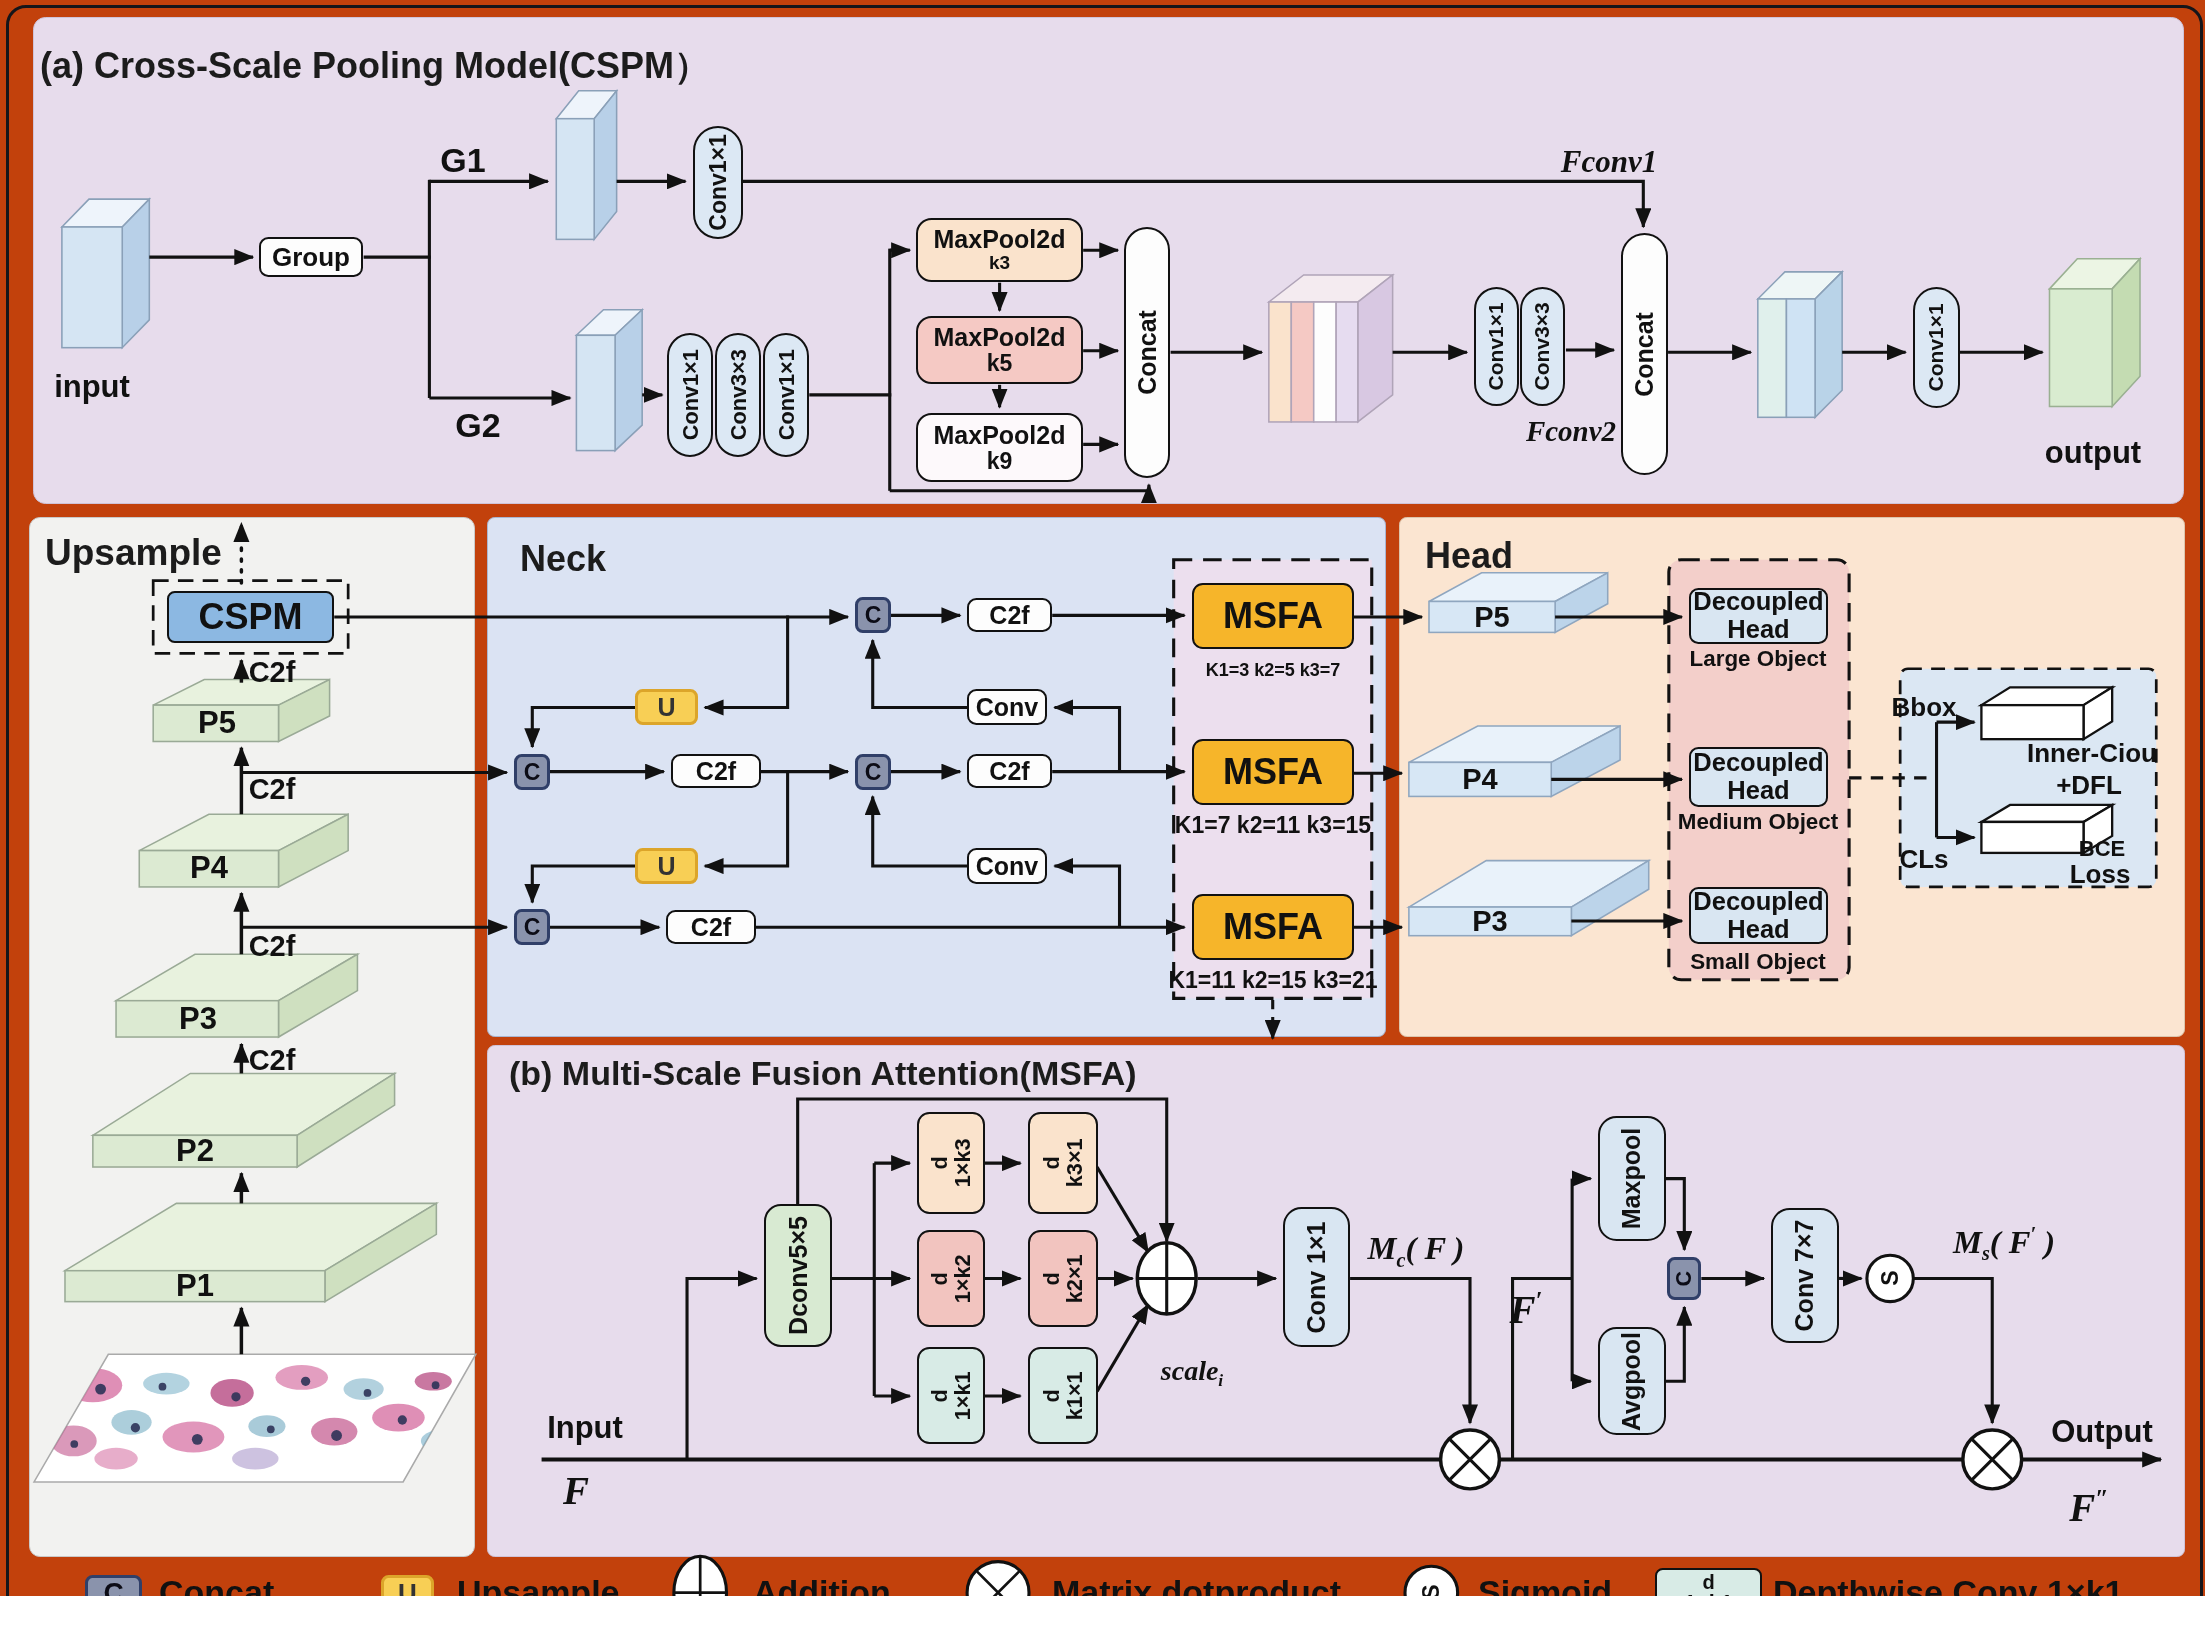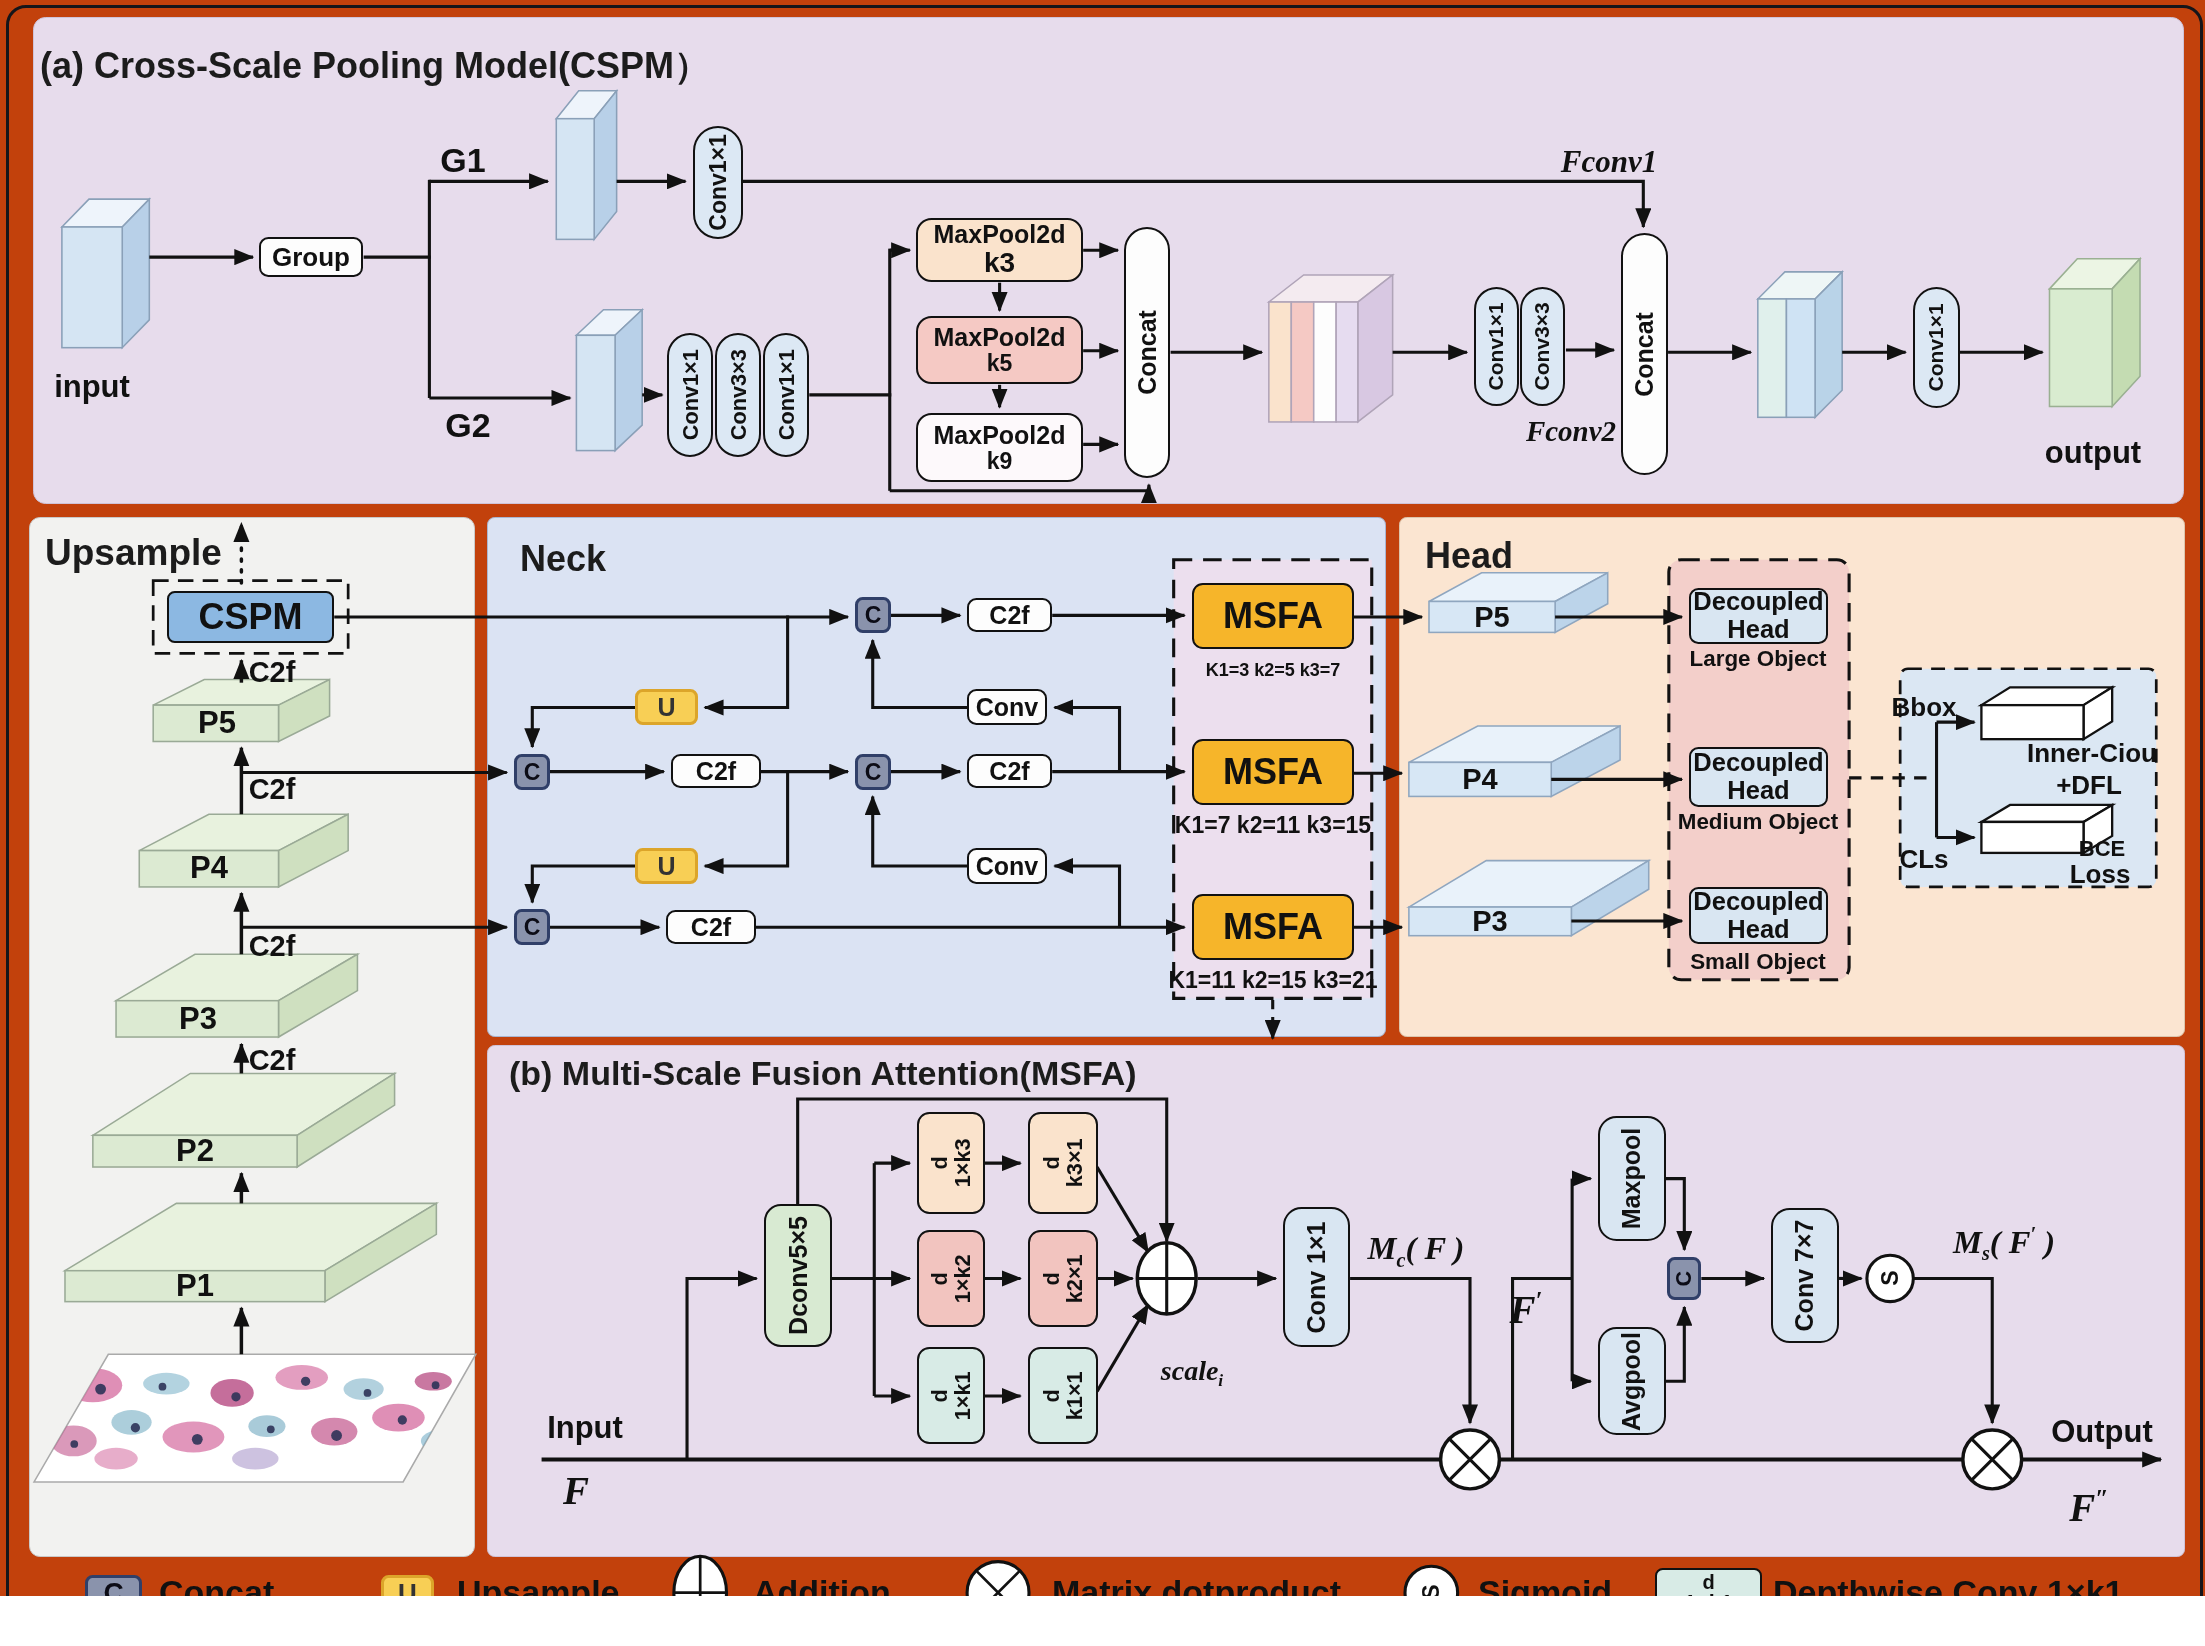--- a/index.html
+++ b/index.html
@@ -313,36 +313,36 @@
     </g>
     <circle cx="1850" cy="2058" r="34" fill="#ffffff" stroke="#111" stroke-width="4"></circle>
   </svg>
 
   <div class="ttl" style="left:40px;top:42px;font-size:36px;">(a) Cross-Scale Pooling Model(CSPM）</div>
   <div class="lbl" style="left:92px;top:387px;font-size:31px;">input</div>
   <div class="box" style="left:259px;top:237px;width:104px;height:40px;font-size:26px;">
     <span>Group</span>
     </div>
   <div class="lbl" style="left:463px;top:160px;font-size:34px;">G1</div>
-  <div class="lbl" style="left:468px;top:425px;font-size:34px;">G2</div>
+  <div class="lbl" style="left:478px;top:425px;font-size:34px;">G2</div>
   <div class="box pill vert" style="left:693px;top:126px;width:50px;height:113px;font-size:23px;background:#dce8f4;">
     <span>Conv1×1</span>
     </div>
   <div class="box pill vert" style="left:667px;top:333px;width:46px;height:124px;font-size:21.7px;background:#dce8f4;">
     <span>Conv1×1</span>
     </div>
   <div class="box pill vert" style="left:715px;top:333px;width:46px;height:124px;font-size:21.7px;background:#dce8f4;">
     <span>Conv3×3</span>
     </div>
   <div class="box pill vert" style="left:763px;top:333px;width:46px;height:124px;font-size:21.7px;background:#dce8f4;">
     <span>Conv1×1</span>
     </div>
   <div class="box" style="left:916px;top:218px;width:167px;height:64px;font-size:25px;background:#fae3cc;border-radius:15.5px;">
     <div>MaxPool2d</div>
-    <div style="font-size:28px;">k3</div>
+    <div style="font-size:19px;">k3</div>
     </div>
   <div class="box" style="left:916px;top:316px;width:167px;height:68px;font-size:25px;background:#f5c9c4;border-radius:15.5px;">
     <div>MaxPool2d</div>
     <div style="font-size:23px;">k5</div>
     </div>
   <div class="box" style="left:916px;top:413px;width:167px;height:69px;font-size:25px;background:#fdf9fb;border-radius:15.5px;">
     <div>MaxPool2d</div>
     <div style="font-size:23px;text-align:right;">k9</div>
     </div>
   <div class="box pill vert" style="left:1124px;top:227px;width:46px;height:251px;font-size:25px;">

